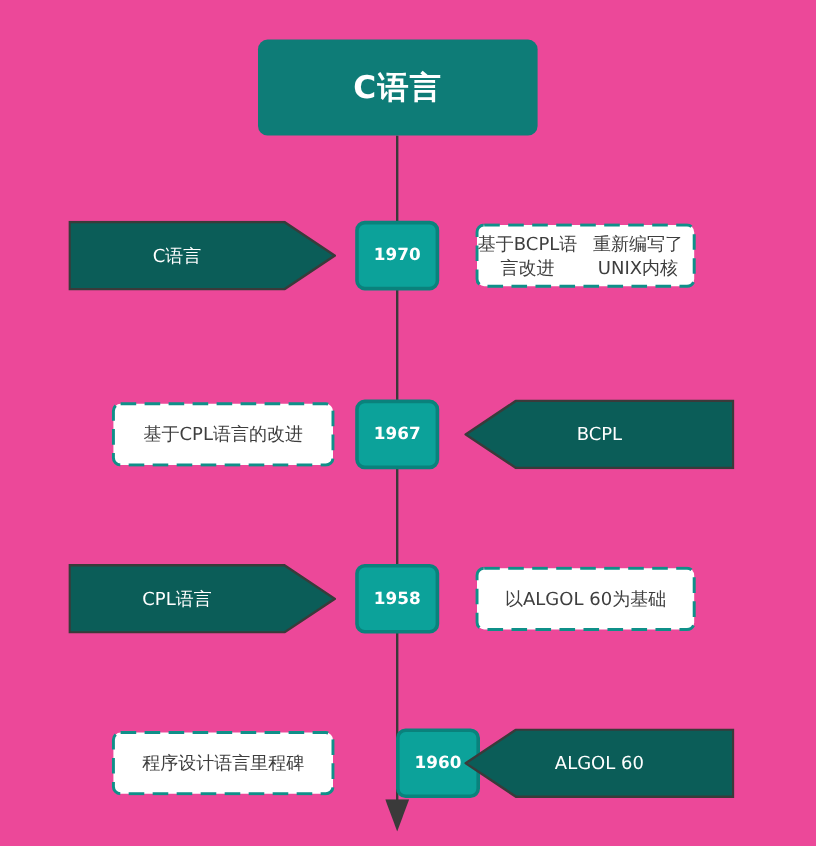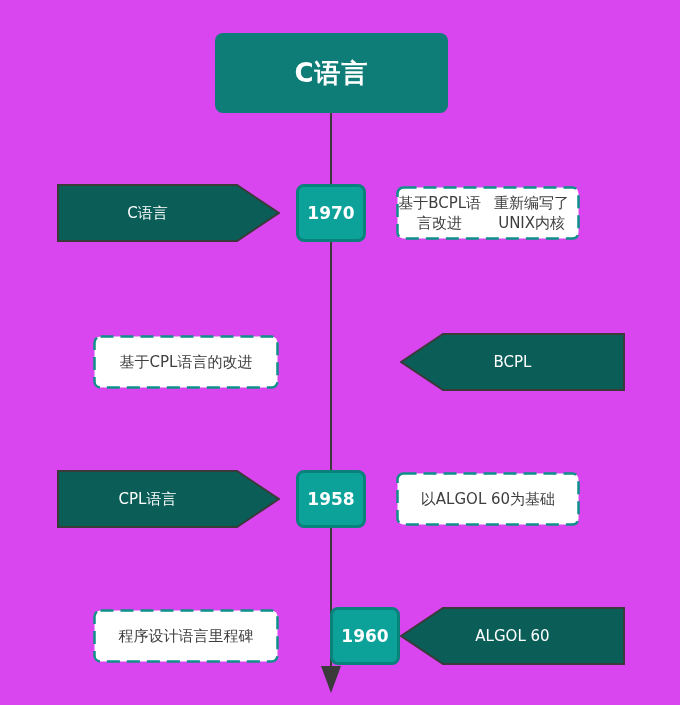--- a/index.html
+++ b/index.html
@@ -15,21 +15,21 @@
   }
   html,body{margin:0;padding:0;}
   body{
     background:#ffffff;
     font-family:"DejaVu Sans","Liberation Sans",sans-serif;
   }
   .canvas{
     position:relative;
     width:680px;
     height:705px;
-    background:#d946ef;
+    background:#ec4899;
     overflow:hidden;
   }
   .abs{position:absolute;}
 
   
   .title-box{
     left:215px; top:33px; width:233px; height:80px;
     background:var(--title-fill);
     border-radius:8px;
     display:flex; align-items:center; justify-content:center;
@@ -47,35 +47,35 @@
   
   .year-box{
     width:70px; height:58px;
     left:296px;
     background:var(--year-fill);
     border:3px solid var(--year-border);
     border-radius:8px;
     box-sizing:border-box;
     display:flex; align-items:center; justify-content:center;
     color:var(--light-text);
-    font-size:17px; font-weight:bold;
+    font-size:14px; font-weight:bold;
   }
   .y1{top:184px;} .y2{top:333px;} .y3{top:470px;} .y4{top:607px;margin-left:34px;}
 
   
   .arrow-cell{width:223px; height:58px;}
   .arrow-cell svg{position:absolute; left:0; top:0;}
   .arrow-cell .lbl{
     position:absolute; inset:0;
     display:flex; align-items:center; justify-content:center;
     color:var(--light-text); font-size:15px;
   }
   .arrow-right-cell{left:57px;}
   .arrow-right-cell .lbl{padding-right:42px;}
-  .arrow-left-cell{left:400px; width:225px;}
+  .arrow-left-cell{left:387px; width:225px;}
 
   
   .note-cell{height:54px;}
   .note-cell svg{position:absolute; left:0; top:0;}
   .note-cell .lines{
     position:absolute; inset:0;
     display:flex; flex-direction:row;
     align-items:center; justify-content:center;
     color:var(--note-text);
     font-size:15px; line-height:20px; text-align:center;
@@ -126,20 +126,23 @@
 
   <div class="abs note-cell note-left n2">
     <svg width="186" height="54" viewBox="0 0 186 54">
       <rect x="1.5" y="1.5" width="183" height="51" rx="6" fill="#FFFFFF" stroke="#0F9089" stroke-width="2.5" stroke-dasharray="13 7"></rect>
     </svg>
     <div class="lines">
       <span>基于CPL语言的改进</span>
     </div>
   </div>
 
+  <div class="abs year-box y2">
+    <span>1967</span>
+  </div>
 
   <div class="abs arrow-cell arrow-left-cell a2">
     <svg width="225" height="58" viewBox="0 0 225 58">
       <polygon points="1,29 43,1 224,1 224,57 43,57" fill="#0B5D58" stroke="#3A3A3A" stroke-width="2"></polygon>
     </svg>
     <div class="lbl">BCPL</div>
   </div>
 
   <div class="abs arrow-cell arrow-right-cell a3">
     <svg width="223" height="58" viewBox="0 0 223 58">

